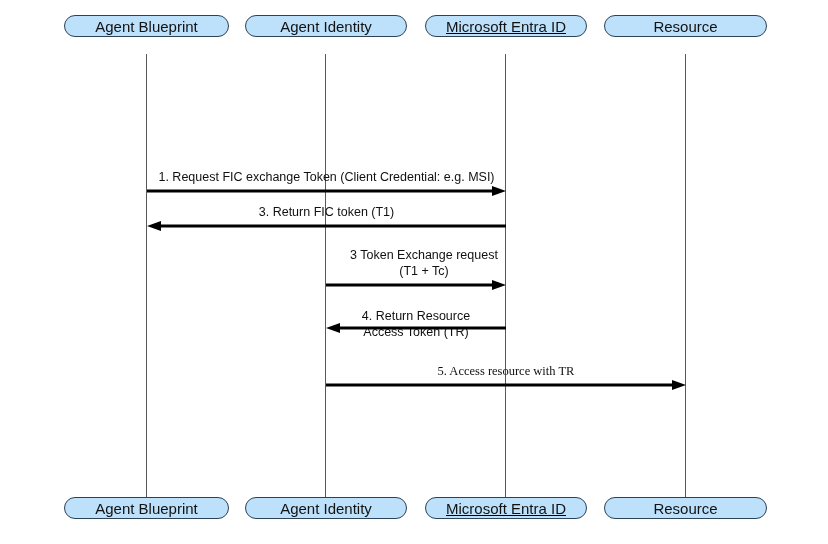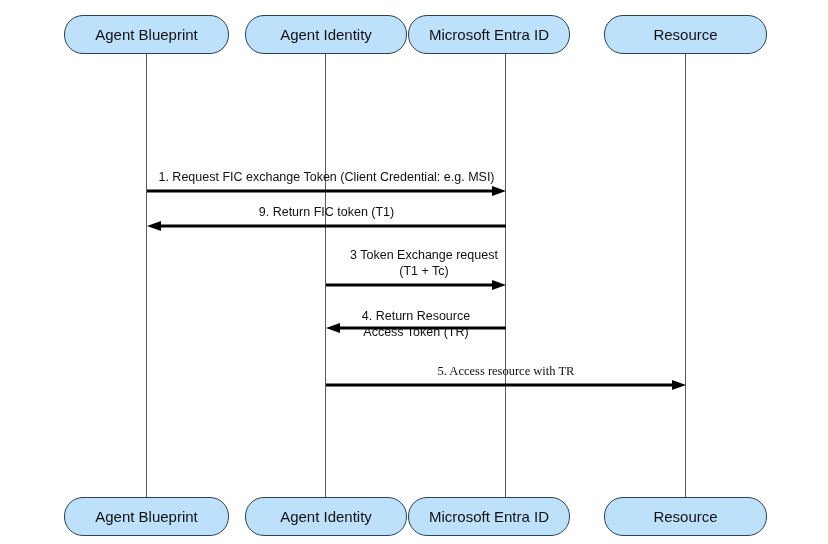--- a/index.html
+++ b/index.html
@@ -10,42 +10,42 @@
     position: relative;
     width: 828px;
     height: 544px;
     background: #ffffff;
     overflow: hidden;
   }
 
   
   .actor {
     position: absolute;
-    height: 39px;
+    height: 22px;
     background: #bde0fb;
     border: 1.5px solid #2b4257;
     border-radius: 19px;
     display: flex;
     align-items: center;
     justify-content: center;
     text-align: right;
   }
   .actor .actor-label {
     font-size: 15px;
     line-height: 17px;
     color: #121212;
     max-width: 124px;
     display: inline-block;
   }
   .row-top .actor { top: 15px; }
   .row-bottom .actor { top: 497px; }
 
   .actor-a { left: 64px;  width: 165px; }
   .actor-b { left: 245px; width: 162px; }
-  .actor-c { left: 408px; width: 162px; }
+  .actor-c { left: 425px; width: 162px; text-decoration: underline; }
   .actor-d { left: 604px; width: 163px; }
 
   
   .lifeline {
     position: absolute;
     top: 54px;
     height: 443px;
     width: 1px;
     background: #595959;
   }
@@ -128,21 +128,21 @@
 
   <div class="msg-label msg1-label">
     <span>1. Request FIC exchange Token (Client Credential: e.g. MSI)</span>
   </div>
   <div class="arrow dir-right msg1-arrow">
     <div class="shaft"></div>
     <div class="head"></div>
   </div>
 
   <div class="msg-label msg2-label">
-    <span>9. Return FIC token (T1)</span>
+    <span>3. Return FIC token (T1)</span>
   </div>
   <div class="arrow dir-left msg2-arrow">
     <div class="shaft"></div>
     <div class="head"></div>
   </div>
 
   <div class="msg-label msg3-label">
     <span>3 Token Exchange request</span>
     <span>(T1 + Tc)</span>
   </div>

